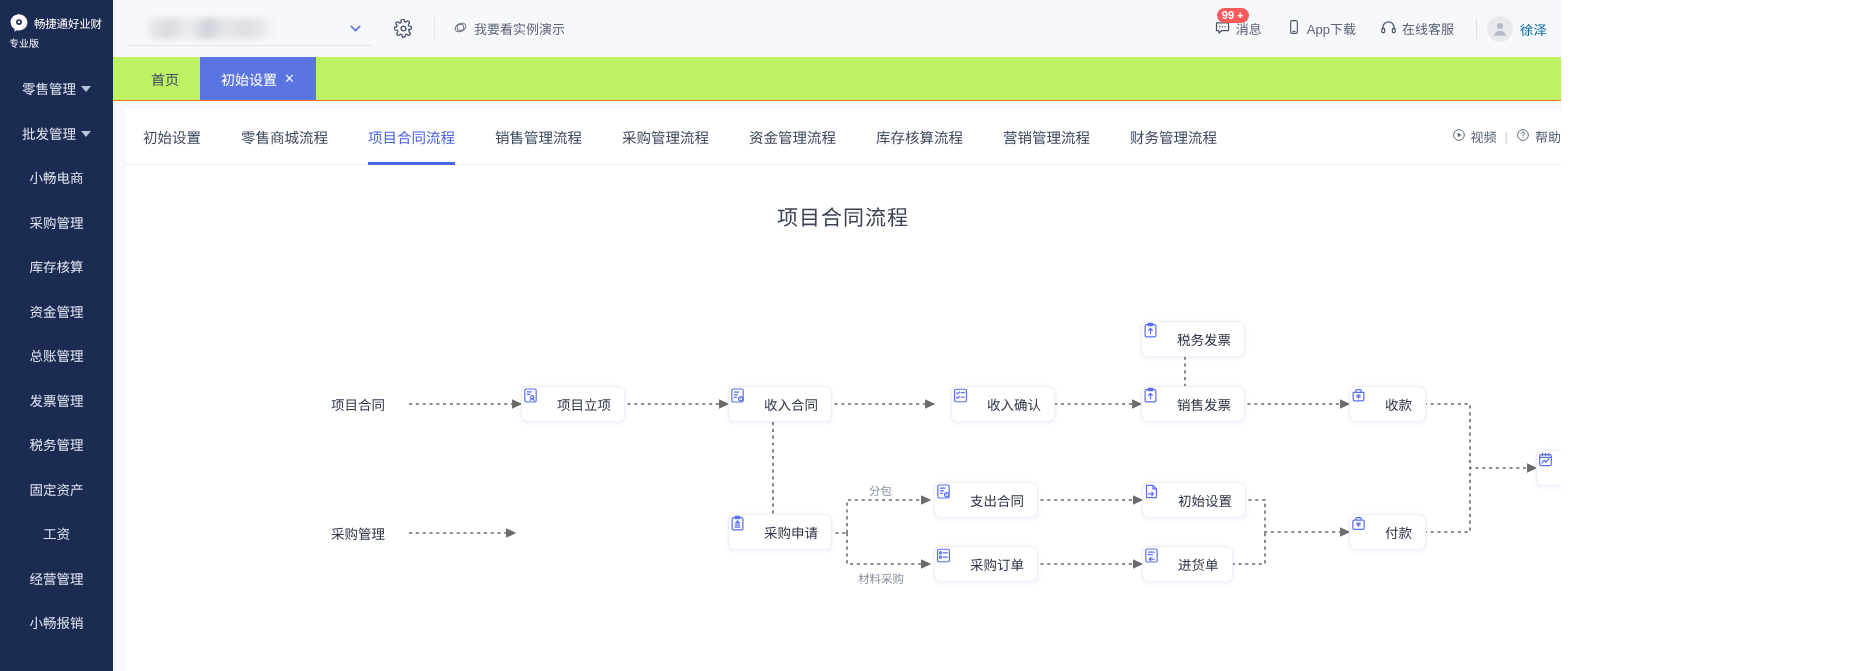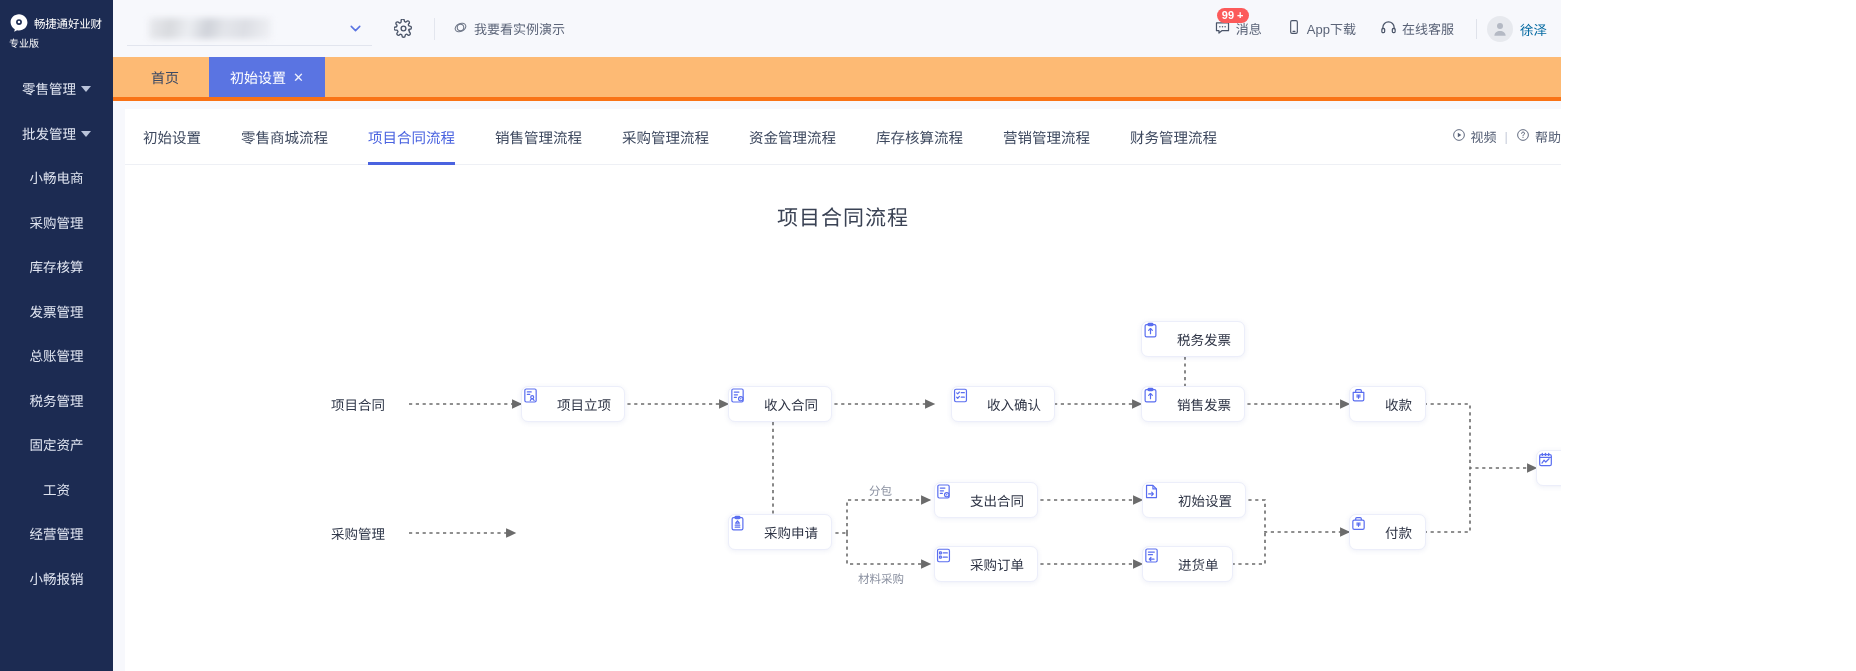--- a/index.html
+++ b/index.html
@@ -122,25 +122,24 @@
     width: 26px; height: 26px; border-radius: 50%;
     background: #e7e9ee;
     display: flex; align-items: center; justify-content: center;
     flex: 0 0 26px;
   }
   .username { color: #0369a1; font-size: 13.5px; margin-left: 7px; white-space: nowrap; }
 
   
   .tabstrip {
     height: 44px; flex: 0 0 44px;
-    background: #fdba74;
+    background: #bef264;
     display: flex; align-items: stretch;
     padding-left: 17px;
-    border-bottom: 4px solid #f97316;
-    gap: 9px;
+    border-bottom: 1px solid #f97316;
   }
   .tab {
     display: flex; align-items: center; gap: 7px;
     padding: 0 21px;
     font-size: 14px;
     color: #3d4a63;
     cursor: pointer;
     white-space: nowrap;
   }
   .tab.active { background: #5a74e2; color: #ffffff; }
@@ -251,24 +250,27 @@
       <div class="nav-item">
         <span>小畅电商</span>
       </div>
       <div class="nav-item">
         <span>采购管理</span>
       </div>
       <div class="nav-item">
         <span>库存核算</span>
       </div>
       <div class="nav-item">
+        <span>资金管理</span>
+      </div>
+      <div class="nav-item">
+        <span>总账管理</span>
+      </div>
+      <div class="nav-item">
         <span>发票管理</span>
-      </div>
-      <div class="nav-item">
-        <span>总账管理</span>
       </div>
       <div class="nav-item">
         <span>税务管理</span>
       </div>
       <div class="nav-item">
         <span>固定资产</span>
       </div>
       <div class="nav-item">
         <span>工资</span>
       </div>

